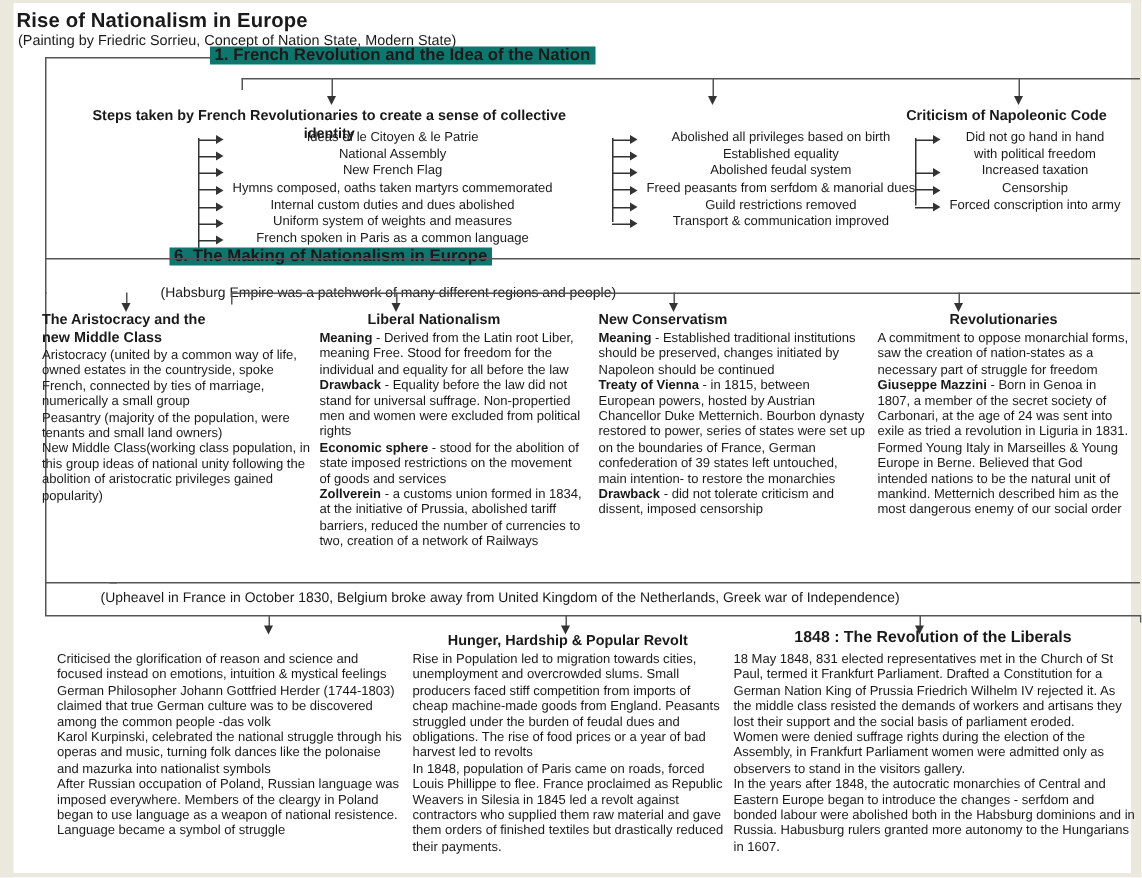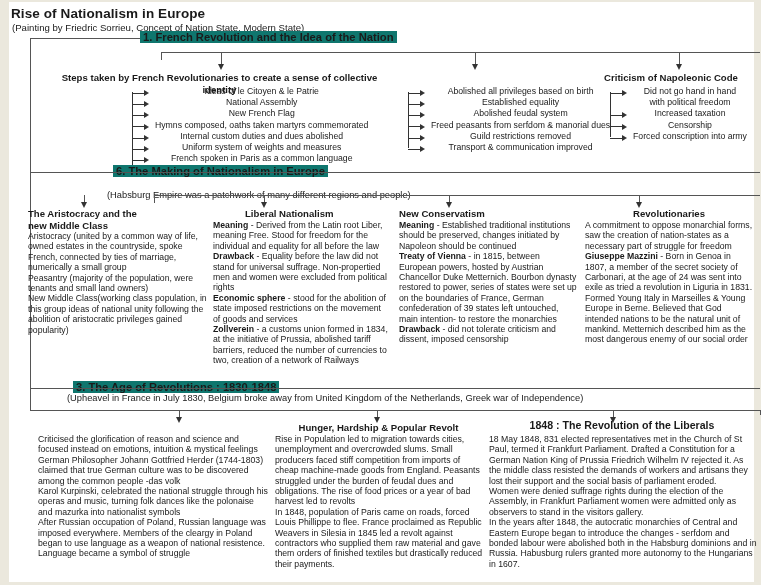--- a/index.html
+++ b/index.html
@@ -223,23 +223,22 @@
     <div class="col-head" style="left:204px; top:206px; width:175px;margin-left:32px;">Liberal Nationalism</div>
     <div class="body-text" style="left:204px; top:218px; width:177px;"><b>Meaning</b> - Derived from the Latin root Liber, meaning Free. Stood for freedom for the individual and equality for all before the law<br><b>Drawback</b> - Equality before the law did not stand for universal suffrage. Non-propertied men and women were excluded from political rights<br><b>Economic sphere</b> - stood for the abolition of state imposed restrictions on the movement of goods and services<br><b>Zollverein</b> - a customs union formed in 1834, at the initiative of Prussia, abolished tariff barriers, reduced the number of currencies to two, creation of a network of Railways</div>
 
     <div class="col-head" style="left:390px; top:206px; width:175px;">New Conservatism</div>
     <div class="body-text" style="left:390px; top:218px; width:178px;"><b>Meaning</b> - Established traditional institutions should be preserved, changes initiated by Napoleon should be continued<br><b>Treaty of Vienna</b> - in 1815, between European powers, hosted by Austrian Chancellor Duke Metternich. Bourbon dynasty restored to power, series of states were set up on the boundaries of France, German confederation of 39 states left untouched, main intention- to restore the monarchies<br><b>Drawback</b> - did not tolerate criticism and dissent, imposed censorship</div>
 
     <div class="col-head" style="left:576px; top:206px; width:170px;padding-left:48px;">Revolutionaries</div>
     <div class="body-text" style="left:576px; top:218px; width:168px;">A commitment to oppose monarchial forms, saw the creation of nation-states as a necessary part of struggle for freedom<br><b>Giuseppe Mazzini</b> - Born in Genoa in 1807, a member of the secret society of Carbonari, at the age of 24 was sent into exile as tried a revolution in Liguria in 1831. Formed Young Italy in Marseilles &amp; Young Europe in Berne. Believed that God intended nations to be the natural unit of mankind. Metternich described him as the most dangerous enemy of our social order</div>
 
     <div class="hline" style="left:21px; top:386px; width:48px;"></div>
-    <div class="section-head" style="left:64px; top:379px;">3. The Age of Revolutions : 1830-1848</div>
     <div class="hline" style="left:64px; top:386px; width:687px;"></div>
-    <div class="section-sub" style="left:56px; top:391px;">(Upheavel in France in July 1830, Belgium broke away from United Kingdom of the Netherlands, Greek war of Independence)</div>
+    <div class="section-sub" style="left:56px; top:391px;">(Upheavel in France in October 1830, Belgium broke away from United Kingdom of the Netherlands, Greek war of Independence)</div>
 
     <div class="vline" style="left:21px; top:386px; height:22px;"></div>
     <div class="hline" style="left:21px; top:408px; width:730px;"></div>
     <div class="vline" style="left:170px; top:408px; height:8px;"></div>
     <div class="arrow-down" style="left:167px; top:415px;"></div>
     <div class="vline" style="left:368px; top:408px; height:8px;"></div>
     <div class="arrow-down" style="left:365px; top:415px;"></div>
     <div class="vline" style="left:604px; top:408px; height:8px;"></div>
     <div class="arrow-down" style="left:601px; top:415px;"></div>
     <div class="vline" style="left:751px; top:408px; height:5px;"></div>

